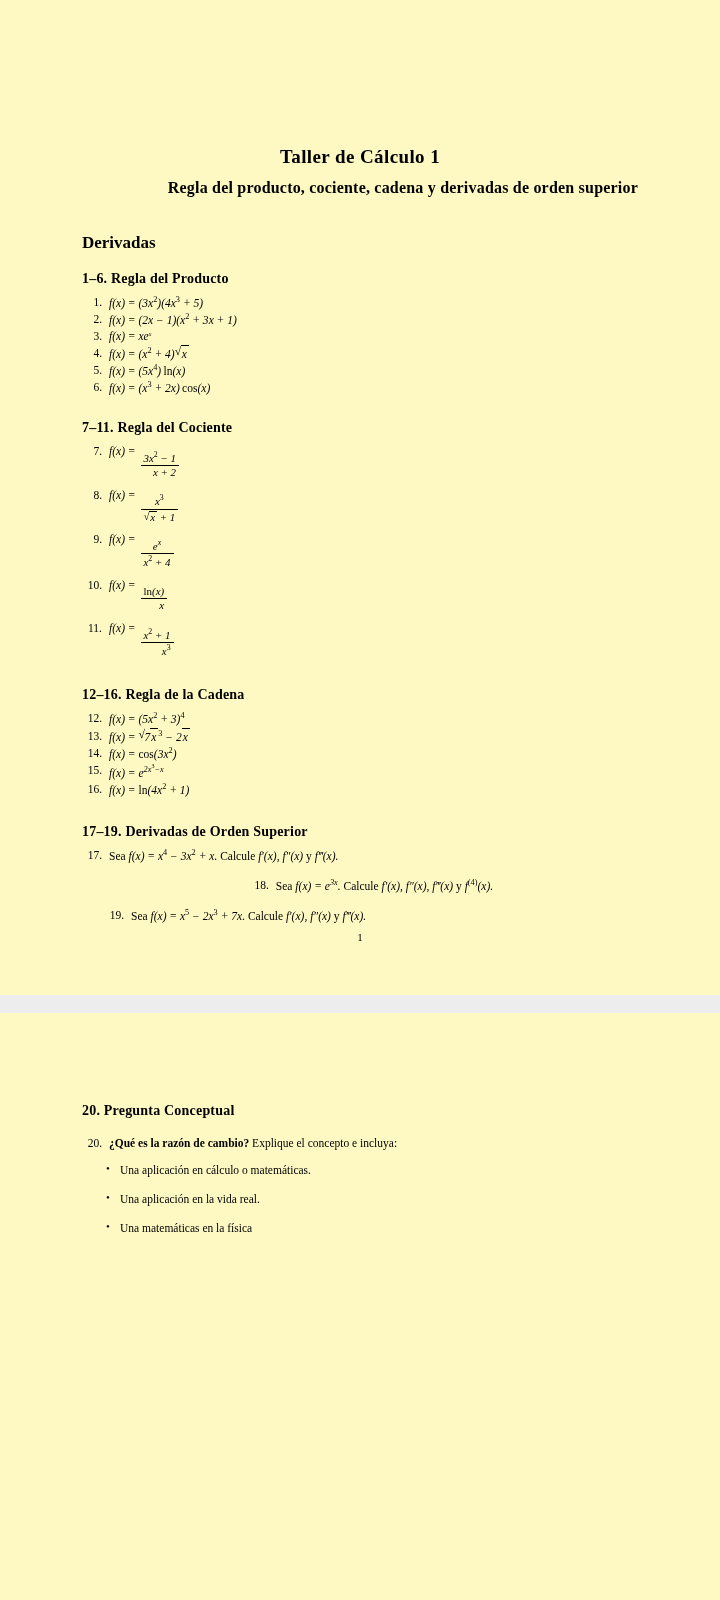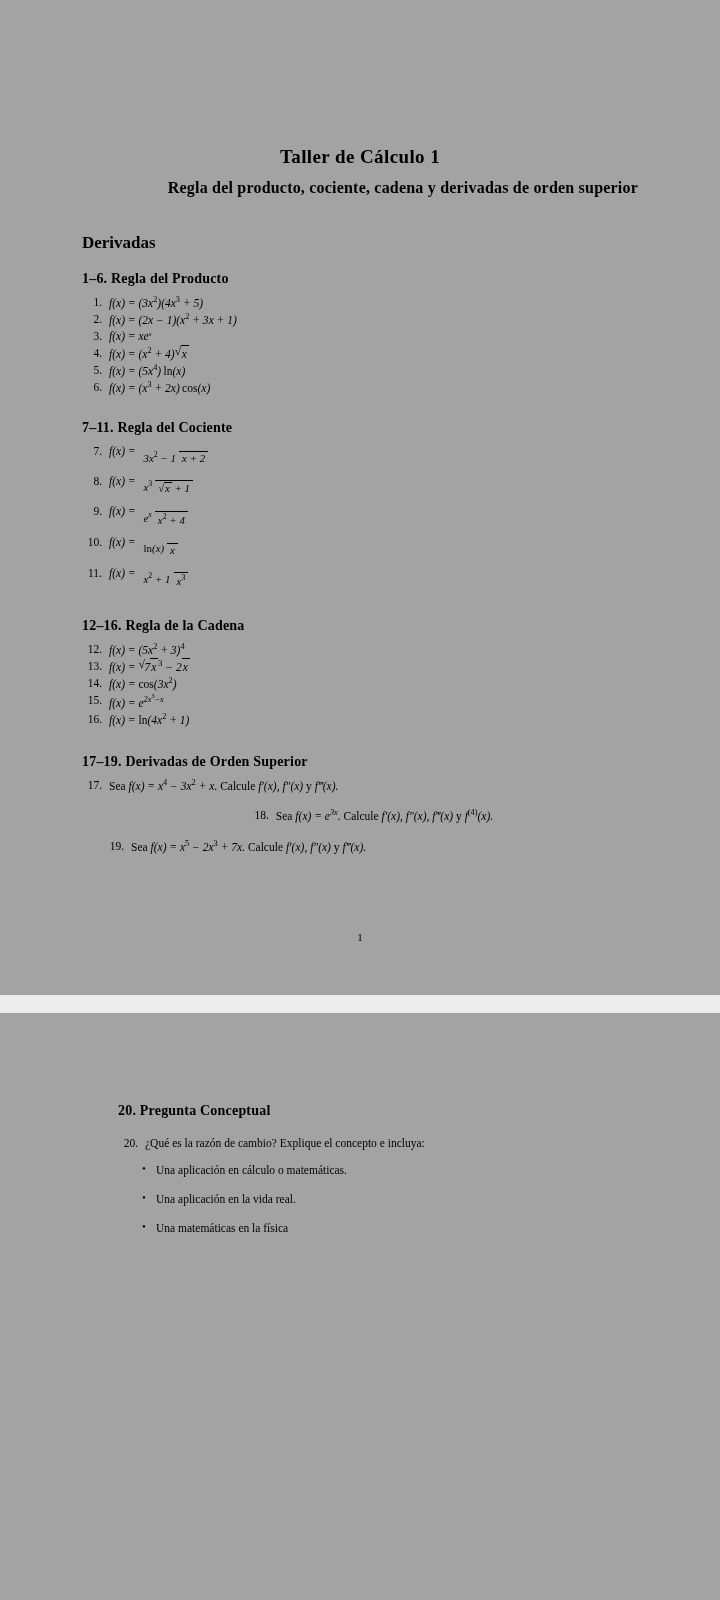--- a/index.html
+++ b/index.html
@@ -9,35 +9,35 @@
   }
   body {
     width: 720px;
     min-height: 1600px;
     font-family: "Liberation Serif", serif;
     color: #000000;
   }
   .page {
     position: relative;
     width: 720px;
-    background: #a3a3a3;
+    background: #fef9c3;
   }
   .page-1 {
     padding: 0 82px;
     box-sizing: border-box;
     height: 995px;
     position: relative;
   }
   .page-gap {
     height: 18px;
     background: #ededed;
     width: 100%;
   }
   .page-2 {
-    padding: 0 118px;
+    padding: 0 82px;
     box-sizing: border-box;
     height: 587px;
     position: relative;
   }
 
   .doc-title {
     text-align: center;
     font-size: 19px;
     font-weight: bold;
     padding-top: 146px;
@@ -86,33 +86,34 @@
   }
 
   
   .m { font-style: italic; }
   .up { font-style: normal; }
   sup { font-size: 0.72em; font-style: normal; }
   .sup-i { font-size: 0.72em; font-style: italic; }
 
   .frac {
     display: inline-flex;
-    flex-direction: row;
+    flex-direction: column;
     vertical-align: -0.55em;
     text-align: center;
     margin: 4px 2px;
     line-height: 1.08;
     font-size: 0.95em;
   }
   .frac .numer {
     padding: 0 3px 1px 3px;
   }
   .frac .denom {
     border-top: 1px solid #000;
     padding: 1px 3px 0 3px;
+    text-align: right;
   }
 
   .radical {
     display: inline-block;
     position: relative;
     padding-left: 0.52em;
   }
   .radical::before {
     content: "\221A";
     position: absolute;
@@ -170,21 +171,21 @@
     left: -14px;
     top: -1px;
     font-size: 11px;
   }
   .q20 {
     font-size: 11.5px;
     margin-top: 18px;
     display: flex;
     align-items: flex-end;
   }
-  .q20 b { font-weight: normal; }
+  .q20 b { font-weight: bold; }
 </style>
 </head>
 <body>
 
 <div class="page page-1">
 
   <div class="doc-title">Taller de Cálculo 1</div>
   <div class="doc-subtitle">Regla del producto, cociente, cadena y derivadas de orden superior</div>
 
   <h2 class="section">Derivadas</h2>

